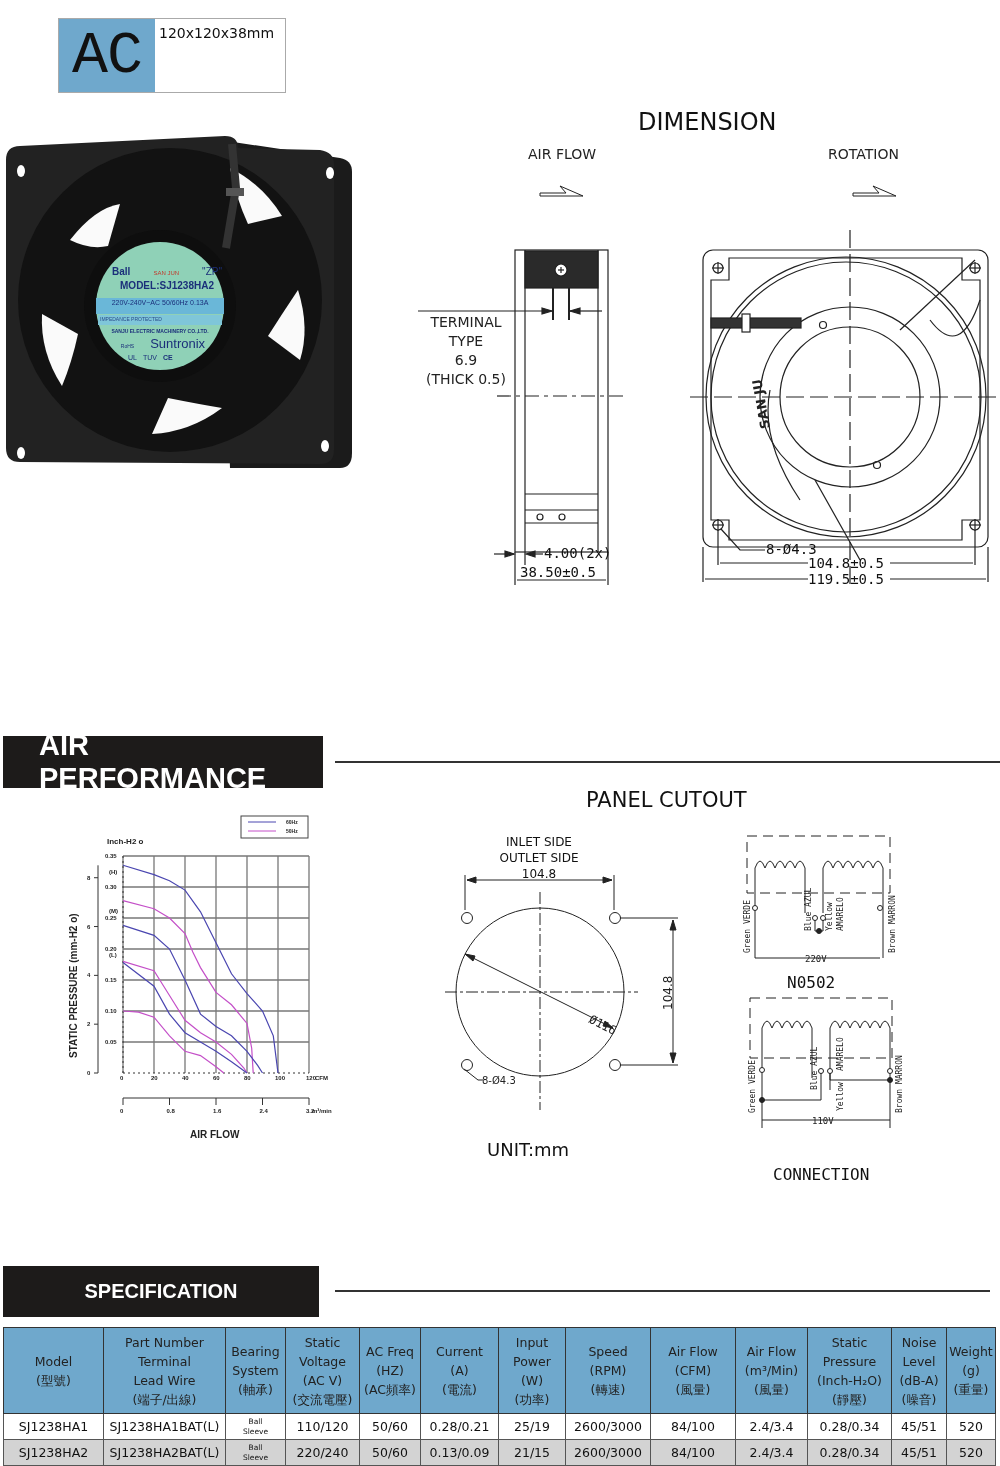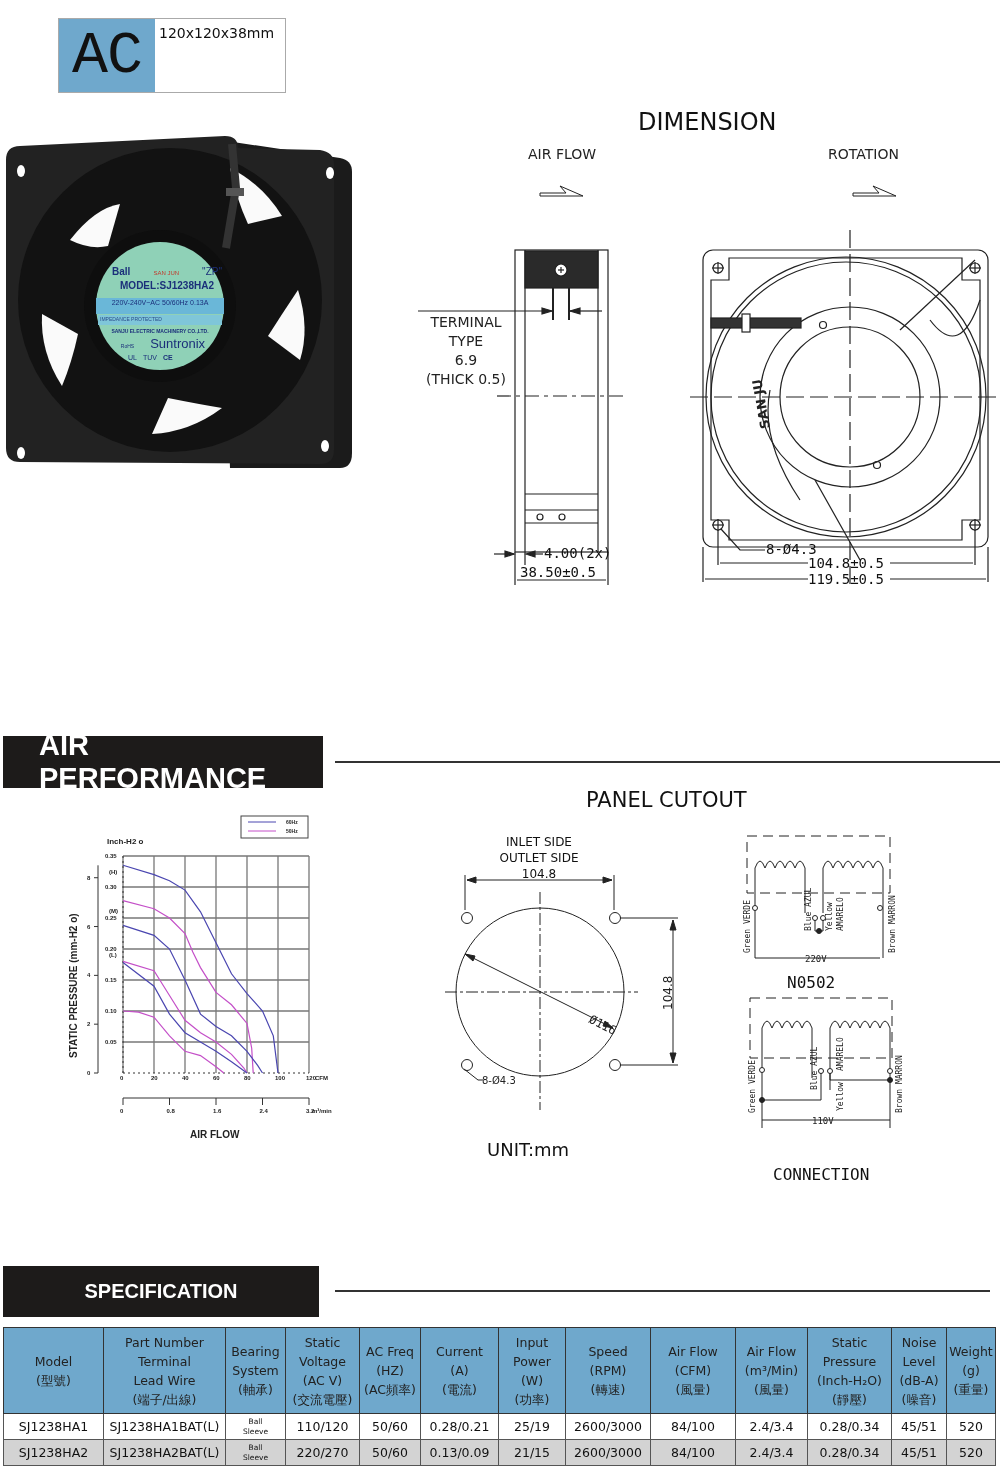--- a/index.html
+++ b/index.html
@@ -475,21 +475,21 @@
         <td>45/51</td>
         <td>520</td>
       </tr>
       <tr class="r1">
         <td>SJ1238HA2</td>
         <td>SJ1238HA2BAT(L)</td>
         <td class="small">
           <div>Ball</div>
           <div>Sleeve</div>
         </td>
-        <td>220/270</td>
+        <td>220/240</td>
         <td>50/60</td>
         <td>0.13/0.09</td>
         <td>21/15</td>
         <td>2600/3000</td>
         <td>84/100</td>
         <td>2.4/3.4</td>
         <td>0.28/0.34</td>
         <td>45/51</td>
         <td>520</td>
       </tr>

